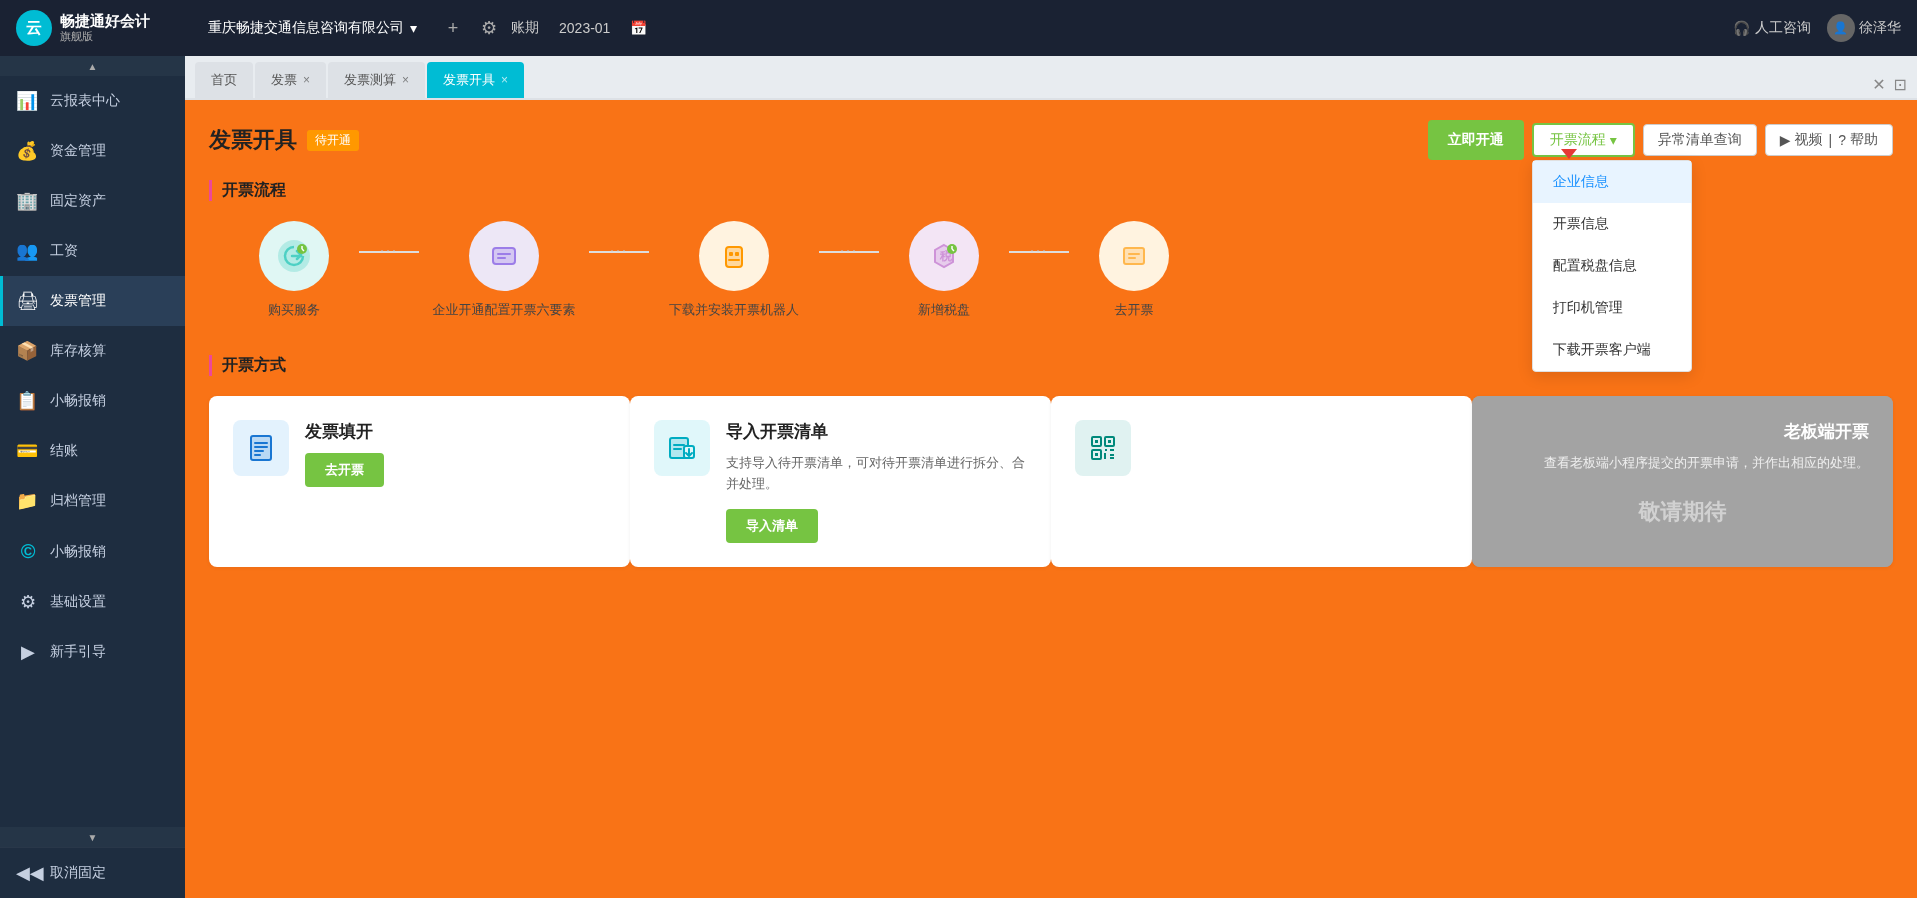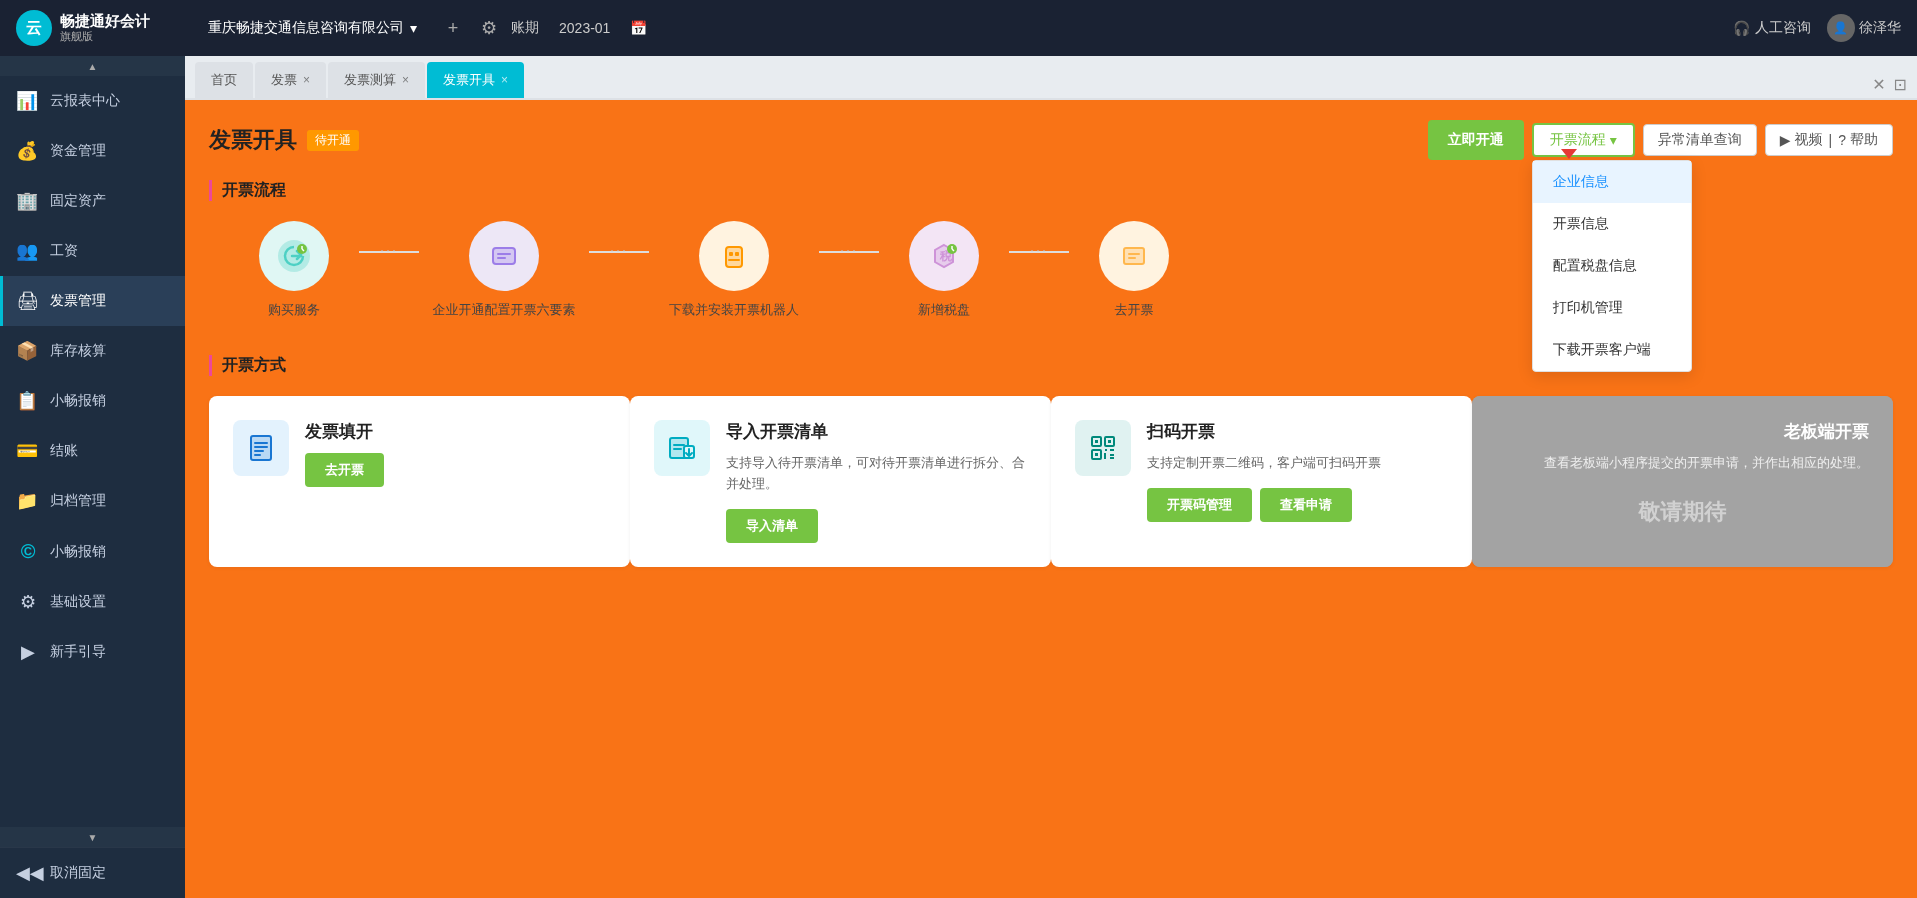--- a/index.html
+++ b/index.html
@@ -653,28 +653,20 @@
                 <rect x="21" y="8" width="3" height="3" fill="#00897b"></rect>
                 <rect x="5" y="18" width="9" height="9" rx="1" stroke="#00897b" stroke-width="2" fill="none"></rect>
                 <rect x="8" y="21" width="3" height="3" fill="#00897b"></rect>
                 <line x1="18" y1="18" x2="20" y2="18" stroke="#00897b" stroke-width="2"></line>
                 <line x1="23" y1="18" x2="27" y2="18" stroke="#00897b" stroke-width="2"></line>
                 <line x1="18" y1="21" x2="18" y2="27" stroke="#00897b" stroke-width="2"></line>
                 <line x1="23" y1="23" x2="27" y2="23" stroke="#00897b" stroke-width="2"></line>
                 <line x1="23" y1="26" x2="27" y2="26" stroke="#00897b" stroke-width="2"></line>
               </svg>
           </div>
-          <div class="card-body">
-            <div class="card-title">扫码开票</div>
-            <div class="card-desc">支持定制开票二维码，客户端可扫码开票</div>
-            <div style="display:flex;gap:8px;">
-              <button class="btn-green">开票码管理</button>
-              <button class="btn-green">查看申请</button>
-            </div>
-          </div>
         </div>
 
         <div class="invoice-card dark" style="position:relative;overflow:hidden;background:#aaa;">
           <div style="position:absolute;top:0;left:0;right:0;bottom:0;background:rgba(160,160,160,0.7);z-index:1;"></div>
           <div class="card-body" style="position:relative;z-index:2;">
             <div class="card-title" style="color:#fff;">老板端开票</div>
             <div class="card-desc" style="color:#eee;">查看老板端小程序提交的开票申请，并作出相应的处理。</div>
           </div>
           <div style="position:absolute;bottom:40px;left:50%;transform:translateX(-50%);z-index:3;font-size:22px;font-weight:bold;color:#fff;white-space:nowrap;opacity:0.5;">敬请期待</div>
         </div>

